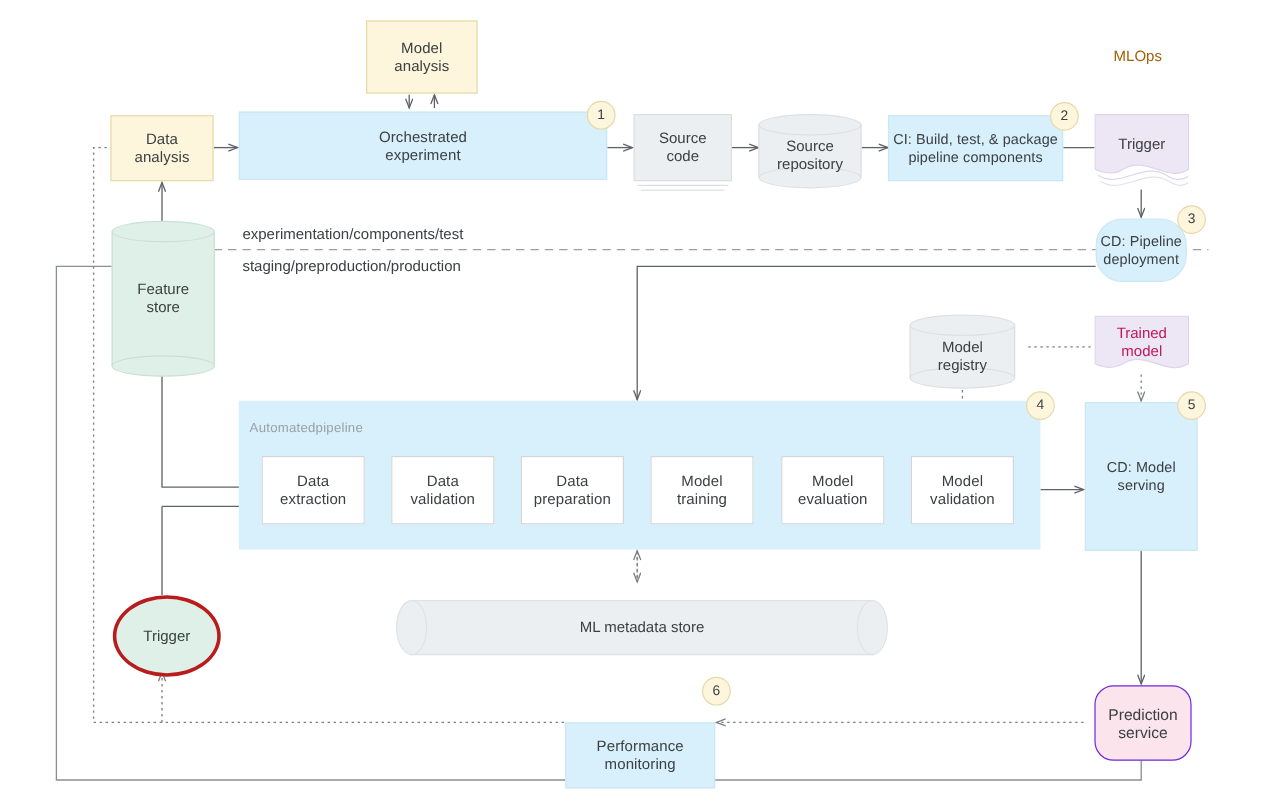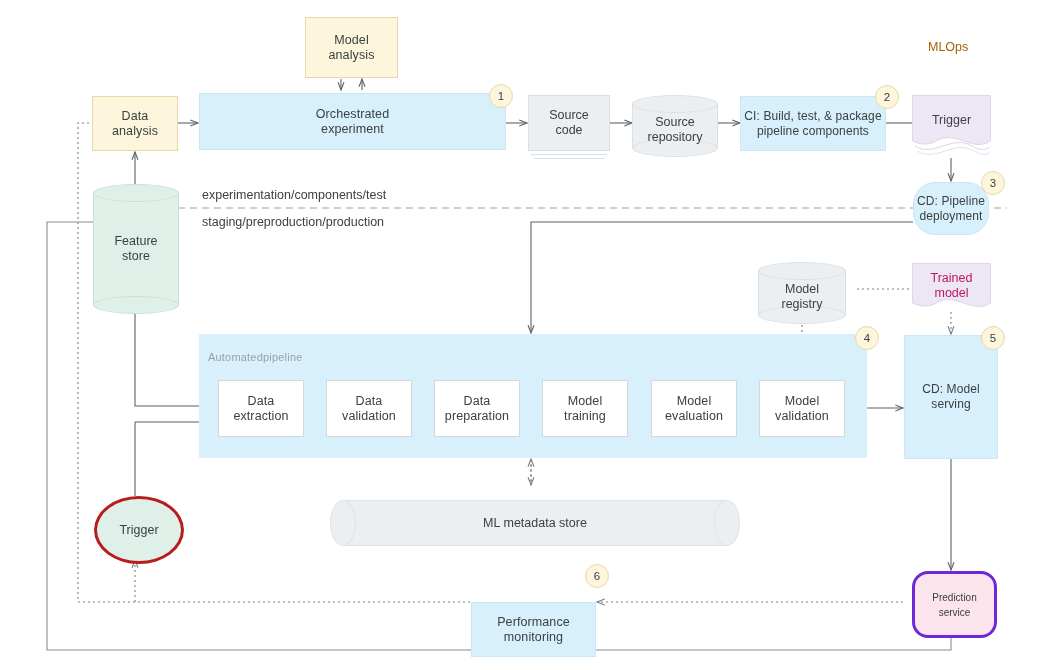--- a/index.html
+++ b/index.html
@@ -46,23 +46,23 @@
   .disk .dr{position:absolute;right:0;top:0;width:26px;bottom:0;border-radius:50%;
             background:#eceff1;border:1px solid #e0e3e6;box-sizing:border-box;}
   .disk .dlbl{position:absolute;left:0;right:0;top:50%;transform:translateY(-50%);
               text-align:center;color:#3c4043;font-size:12.5px;}
 
   
   .ellipse{position:absolute;border-radius:50%;background:#dff0e8;border:3px solid #b91c1c;
            display:flex;align-items:center;justify-content:center;color:#3c4043;font-size:12.5px;}
 
   
-  .pill{position:absolute;border-radius:16px;background:#fbe4ec;border:3px solid #6d28d9;
+  .pill{position:absolute;border-radius:16px;background:#fbe4ec;border:1px solid #6d28d9;
         display:flex;align-items:center;justify-content:center;text-align:center;
-        color:#3c4043;font-size:10px;line-height:15px;}
+        color:#3c4043;font-size:13px;line-height:15px;}
 
   
   .stackbox{position:absolute;}
   .stackbox .main{position:absolute;left:0;right:0;top:0;height:56px;background:#eceff1;
                   border:1px solid #dcdfe2;box-sizing:border-box;display:flex;
                   align-items:center;justify-content:center;text-align:center;
                   color:#3c4043;font-size:12.5px;line-height:15px;}
   .stackbox .ln{position:absolute;height:1px;background:#dcdfe2;}
 
   

